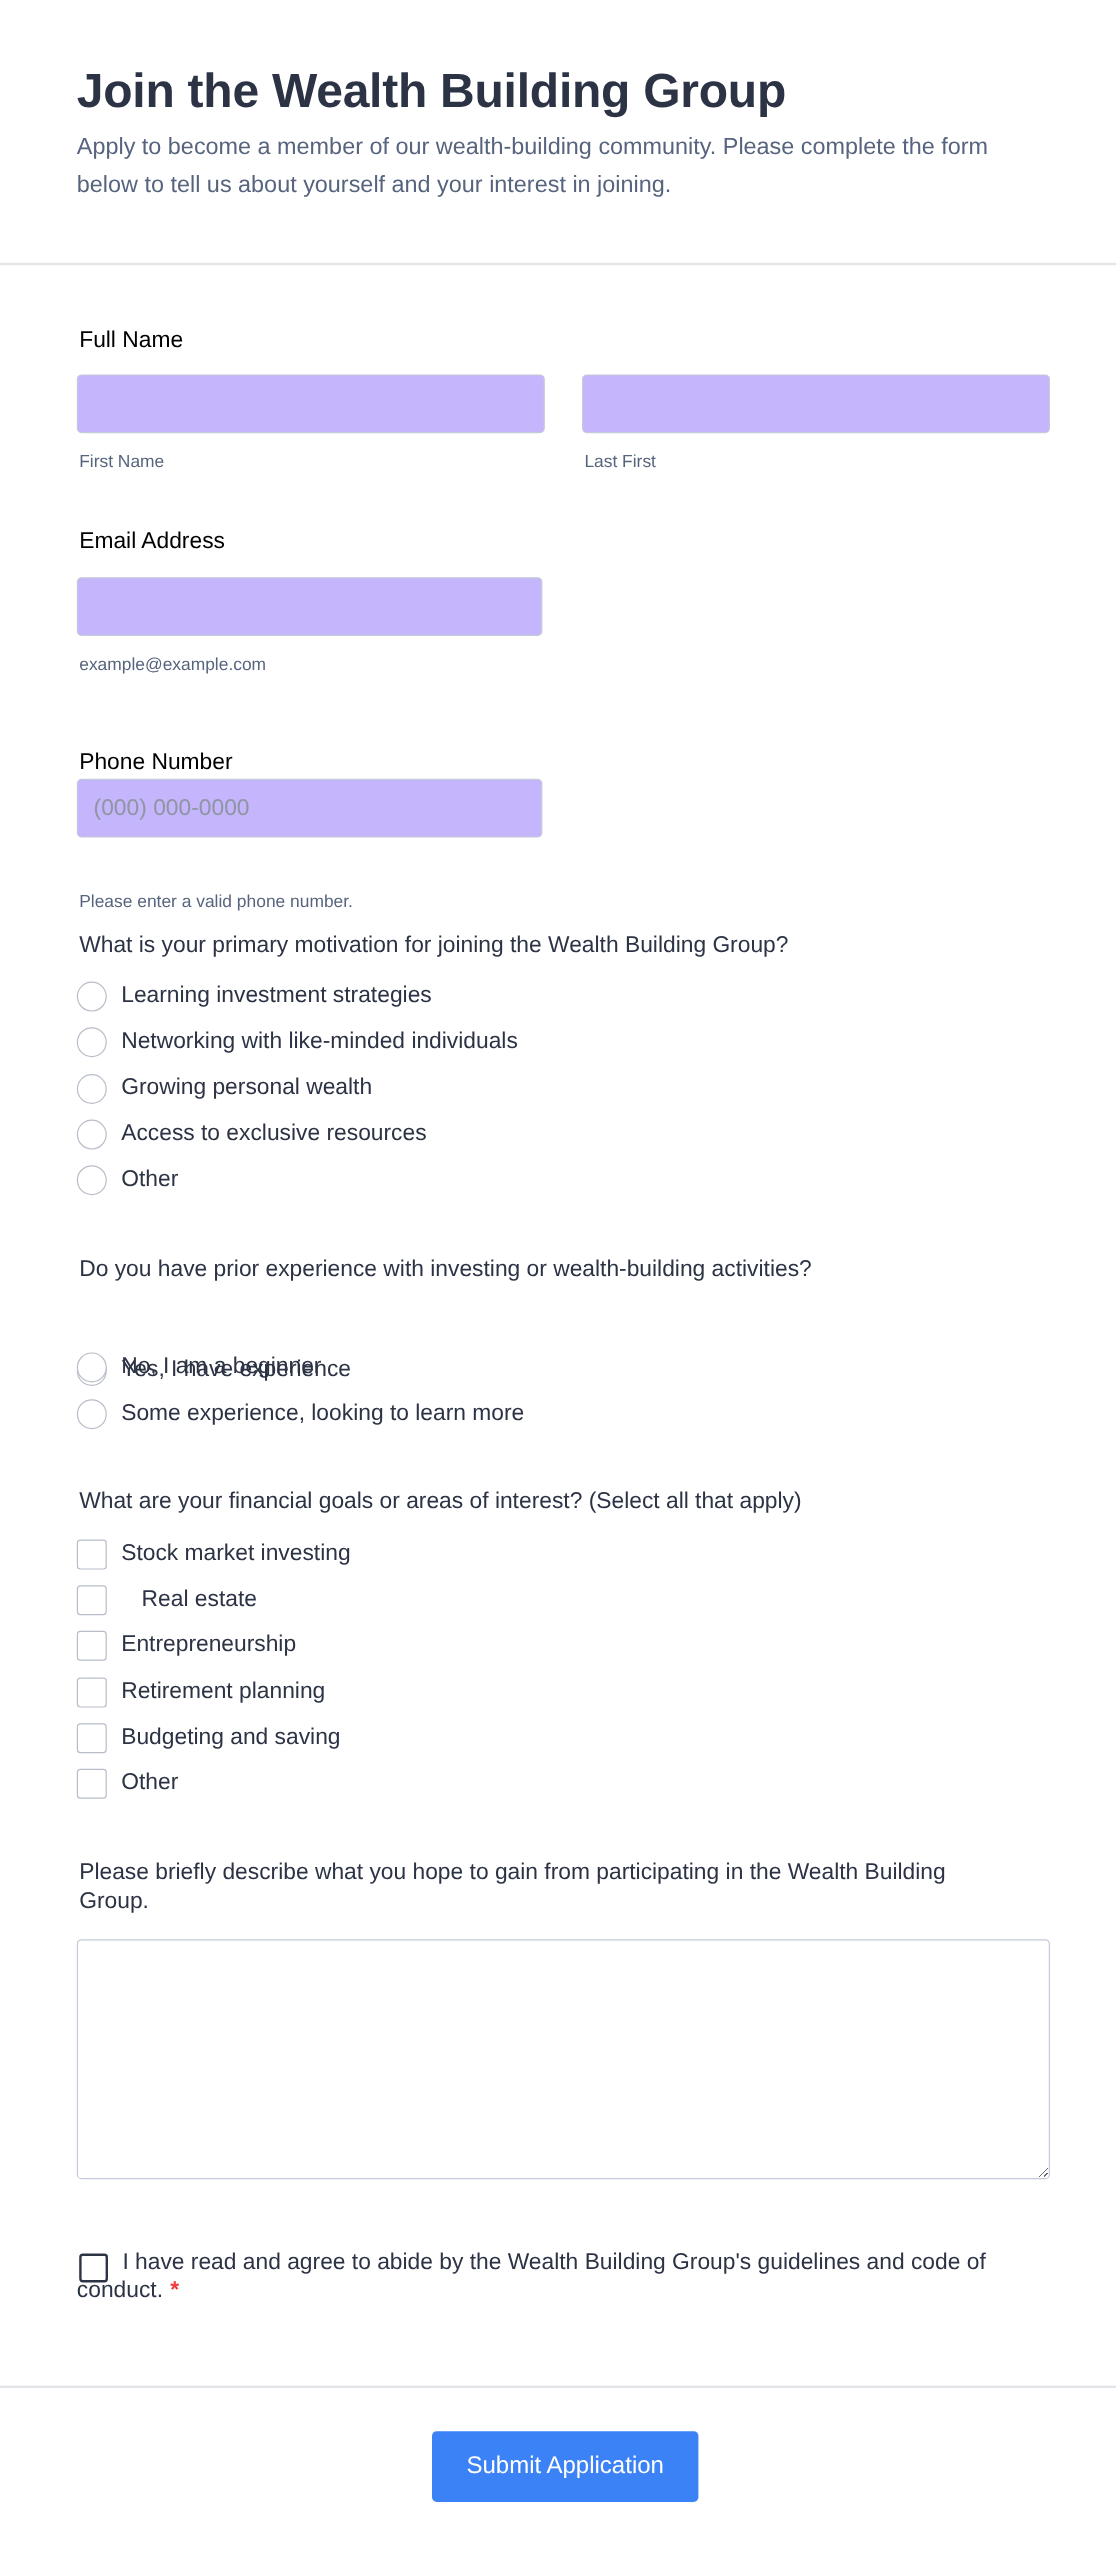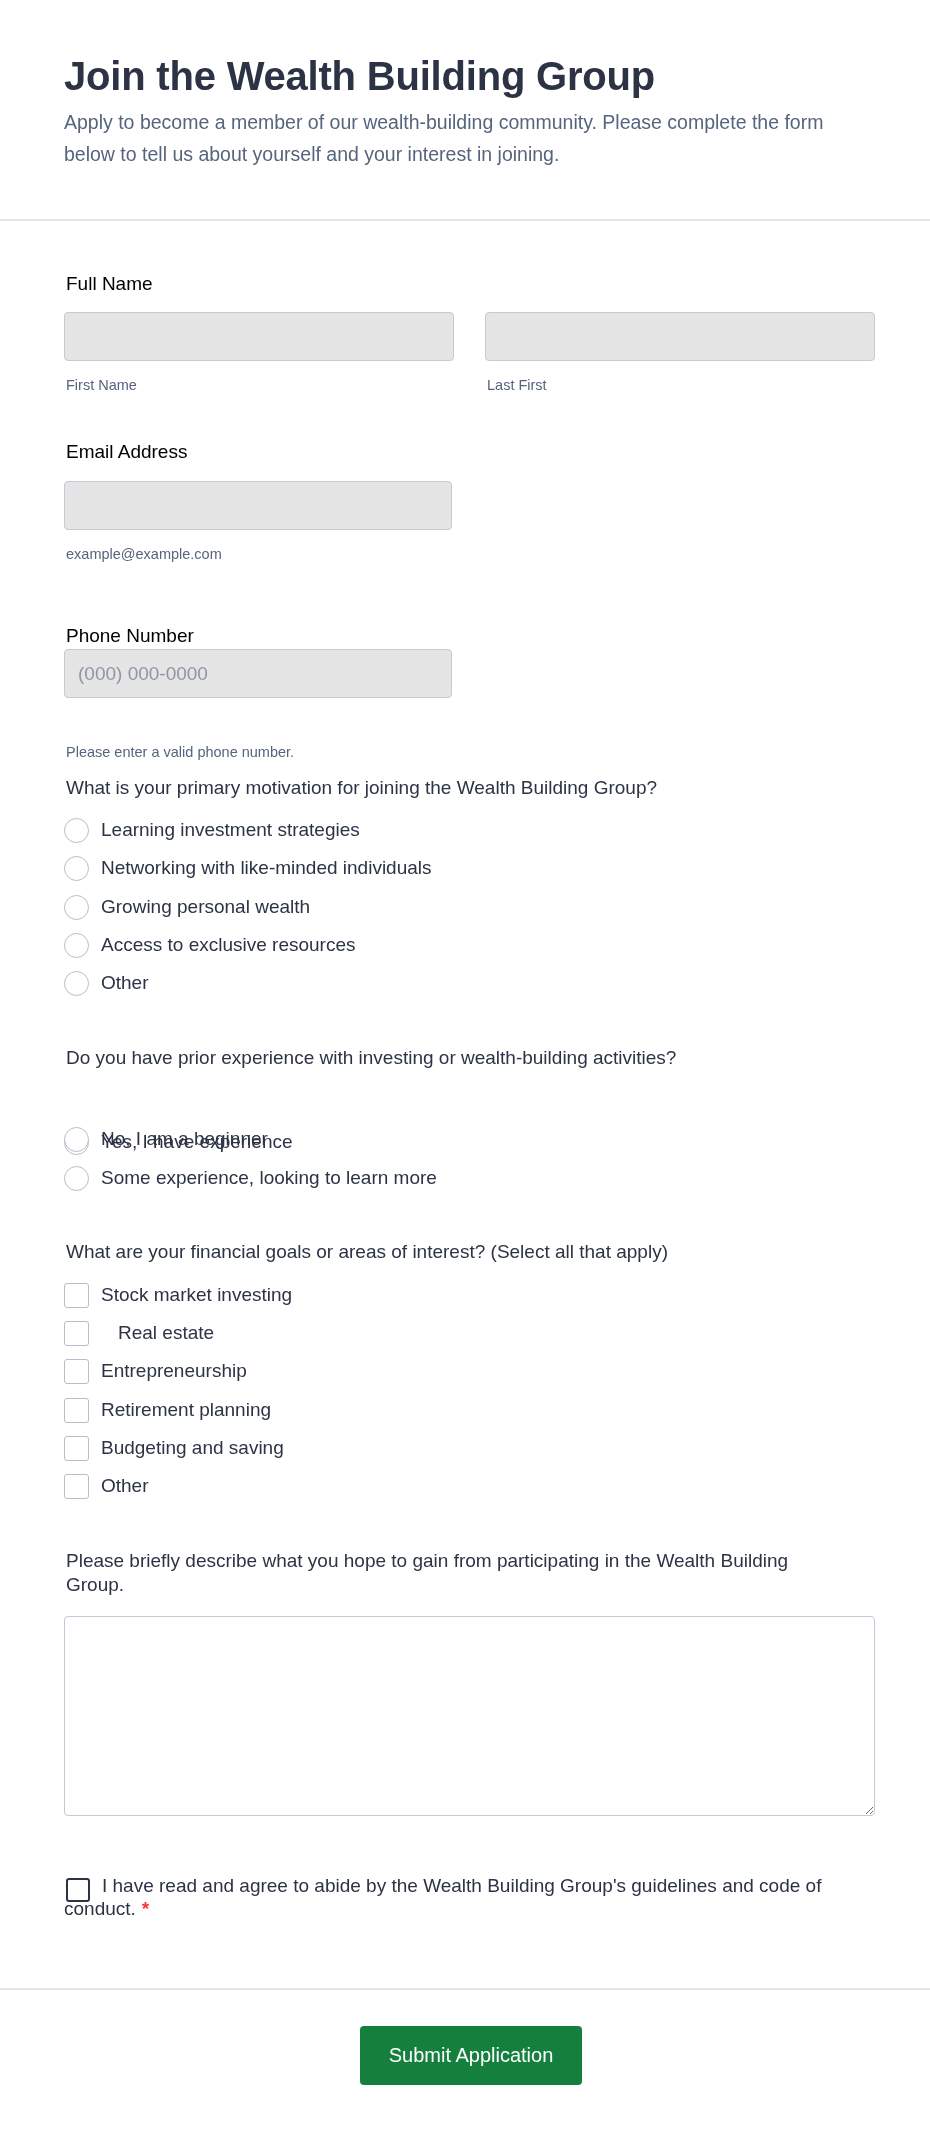--- a/index.html
+++ b/index.html
@@ -6,36 +6,36 @@
   html, body { width: 930px; height: 2136px; background: #ffffff; overflow: hidden; }
   body { font-family: "Liberation Sans", "DejaVu Sans", sans-serif; color: #2c3345; position: relative; }
   .abs { position: absolute; }
 
   .header-title { left: 64px; top: 52px; font-size: 40px; font-weight: bold; color: #2c3345; letter-spacing: -0.2px; white-space: nowrap; line-height: 48px; }
   .header-sub { left: 64px; top: 106px; width: 810px; font-size: 19.5px; line-height: 32px; color: #57647e; }
   .divider { left: 0; width: 930px; height: 2px; background: #e4e4ea; }
 
   .label { font-size: 19px; color: #000000; line-height: 24px; white-space: nowrap; }
   .sublabel { font-size: 14.5px; color: #57647e; line-height: 18px; white-space: nowrap; }
-  .input { height: 49px; border: 1.5px solid #c3cad8; border-radius: 4px; background: #e5e5e5; font-family: "Liberation Sans", sans-serif; font-size: 19px; color: #2c3345; padding: 0 13px; outline: none; }
+  .input { height: 49px; border: 1.5px solid #c3cad8; border-radius: 4px; background: #c4b5fd; font-family: "Liberation Sans", sans-serif; font-size: 19px; color: #2c3345; padding: 0 13px; outline: none; }
   .input::placeholder { color: #8f96a3; }
 
   .question { font-size: 19px; color: #2c3345; line-height: 24px; white-space: nowrap; }
   .option { left: 64px; height: 28px; display: flex; align-items: center; cursor: pointer; }
   .radio { width: 25px; height: 25px; border: 1.5px solid #b8bdc9; border-radius: 50%; background: #fff; flex: none; }
   .checkbox { width: 25px; height: 25px; border: 1.5px solid #b8bdc9; border-radius: 3px; background: #fff; flex: none; }
   .opt-label { margin-left: 12px; font-size: 19px; color: #2c3345; white-space: nowrap; }
 
   .textarea { left: 64px; top: 1616px; width: 811px; height: 200px; border: 1.5px solid #c3cad8; border-radius: 4px; background: #fff; resize: vertical; font-family: "Liberation Sans", sans-serif; font-size: 18px; padding: 10px; outline: none; }
 
   .terms-box { left: 66px; top: 1878px; width: 24px; height: 24px; border: 2px solid #2c3345; border-radius: 3px; background: #fff; cursor: pointer; }
   .terms-text { left: 64px; top: 1874px; width: 760px; font-size: 19px; line-height: 23px; color: #2c3345; text-indent: 38px; }
   .req { color: #f23a3c; margin-left: 6px; font-weight: bold; }
 
-  .submit { left: 360px; top: 2026px; width: 222px; height: 59px; background: #15803d; color: #ffffff; border: none; border-radius: 4px; font-family: "Liberation Sans", sans-serif; font-size: 20px; cursor: pointer; }
+  .submit { left: 360px; top: 2026px; width: 222px; height: 59px; background: #3b82f6; color: #ffffff; border: none; border-radius: 4px; font-family: "Liberation Sans", sans-serif; font-size: 20px; cursor: pointer; }
 </style>
 </head>
 <body>
 
 <h1 class="abs header-title">Join the Wealth Building Group</h1>
 <p class="abs header-sub">Apply to become a member of our wealth-building community. Please complete the form below to tell us about yourself and your interest in joining.</p>
 <div class="abs divider" style="top:219px;"></div>
 
 <div class="abs label" style="left:66px; top:272px;">Full Name</div>
 <input class="abs input" style="left: 64px; top: 312px; width: 390px;" type="text" value="">

